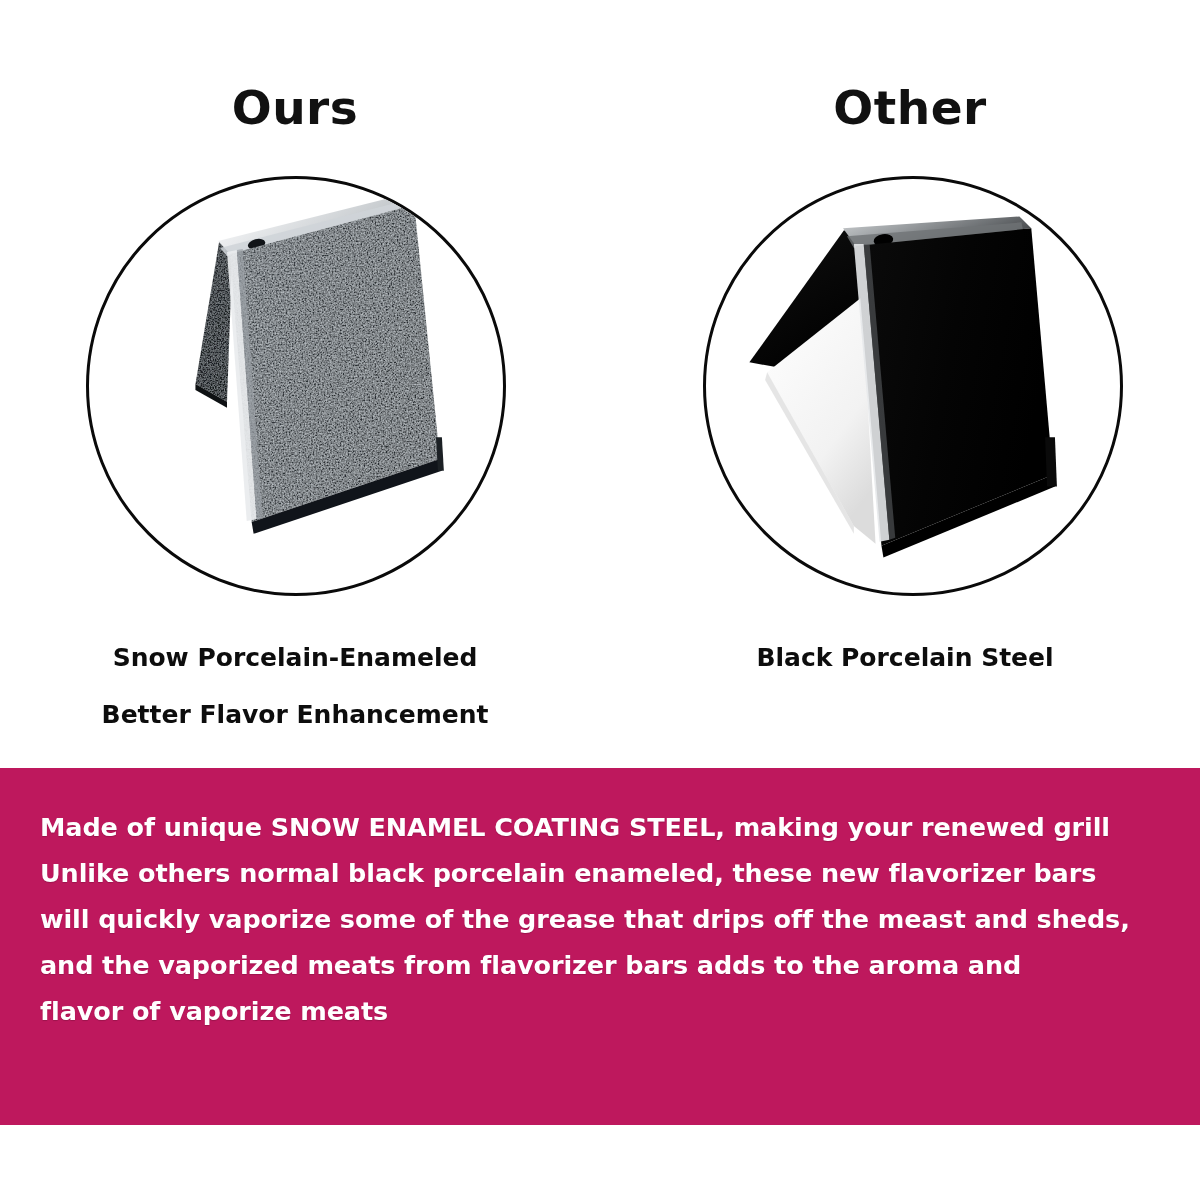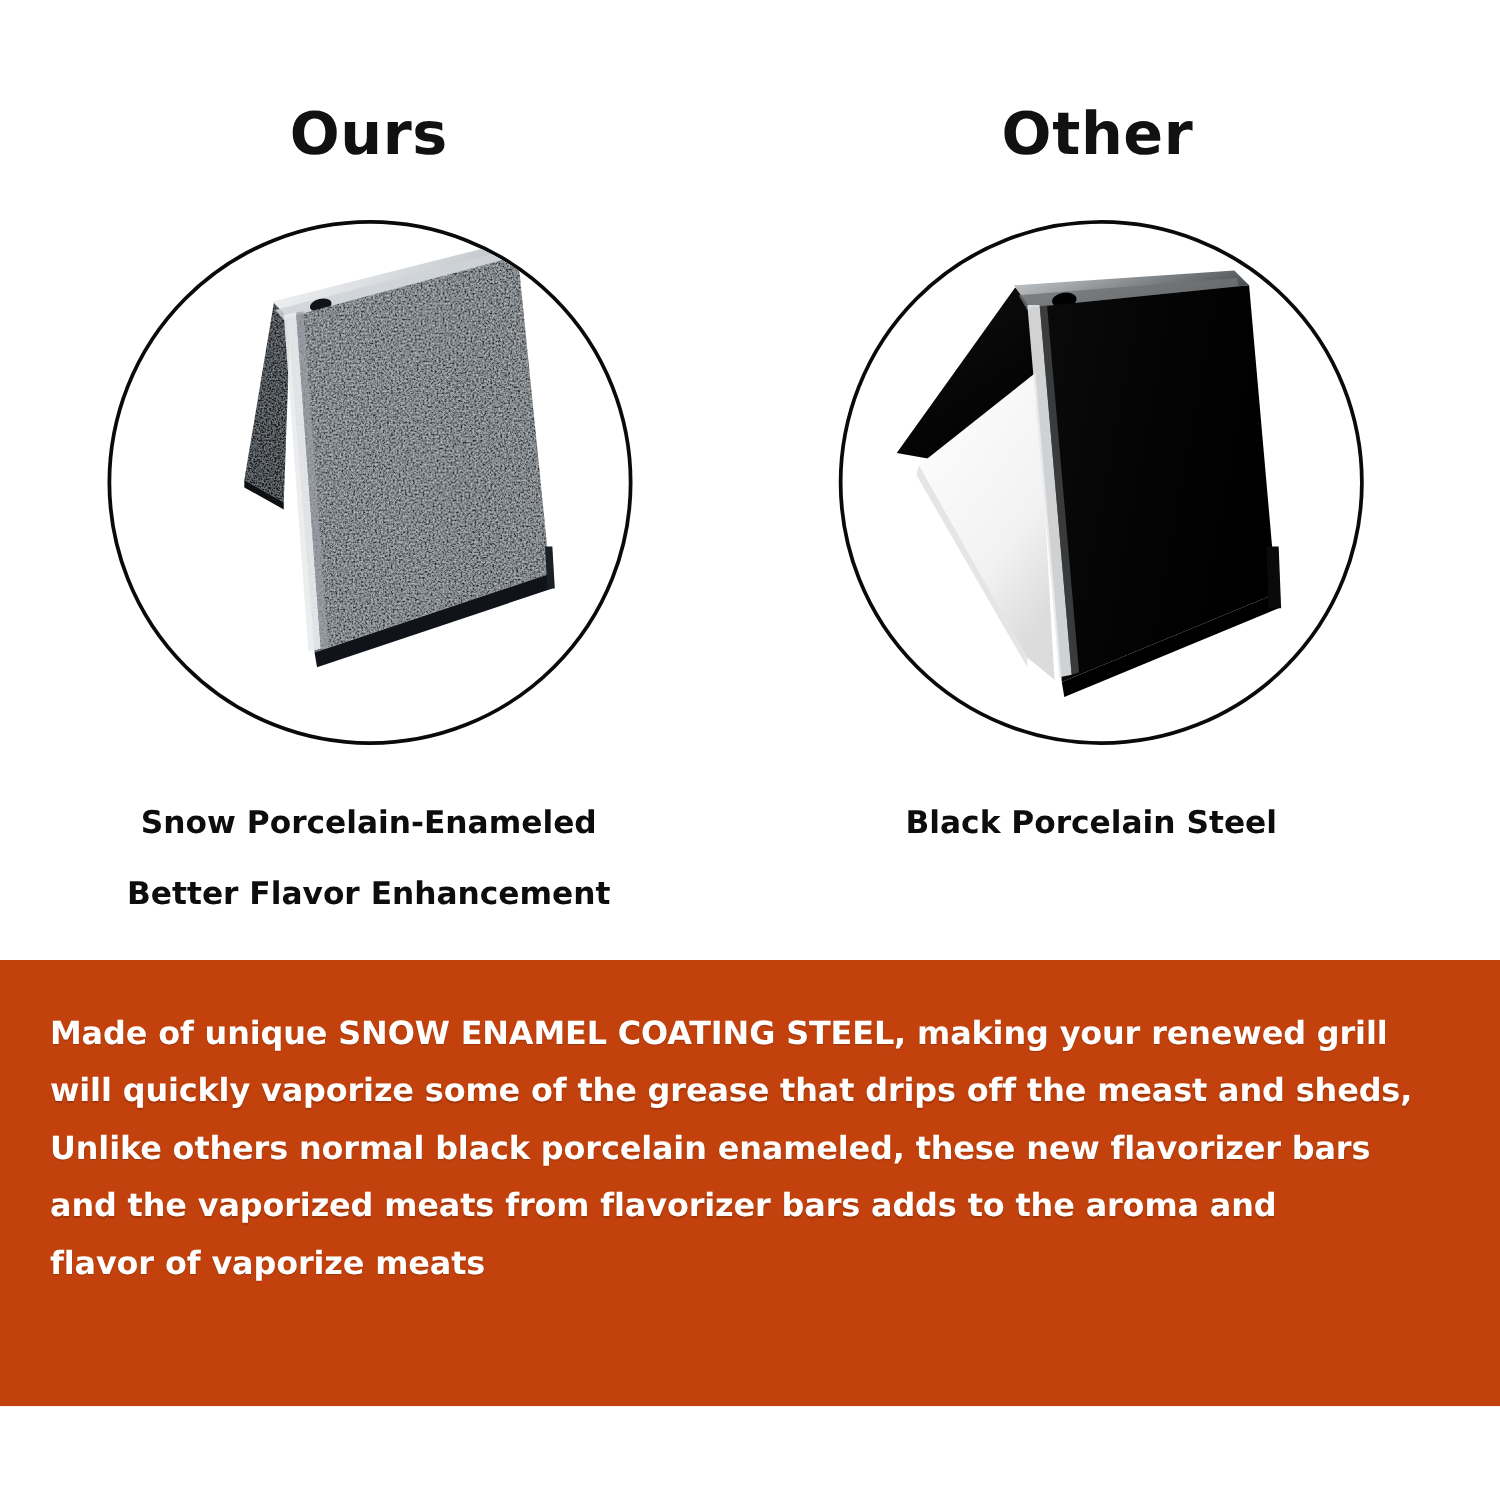--- a/index.html
+++ b/index.html
@@ -34,21 +34,21 @@
     background: #ffffff;
   }
 
   .col {
     position: absolute;
     top: 0;
     width: 600px;
     height: 768px;
   }
   .col-left  { left: 0; }
-  .col-right { left: 568px; }
+  .col-right { left: 600px; }
 
   .col-heading {
     position: absolute;
     top: 84px;
     left: 0;
     width: 600px;
     text-align: center;
     font-family: "DejaVu Sans", sans-serif;
     font-weight: bold;
     font-size: 47px;
@@ -106,21 +106,21 @@
   .col-left  .caption { transform: translateX(-5px); }
   .col-right .caption { transform: translateX(5px); }
 
   
   .desc-panel {
     position: absolute;
     left: 0;
     top: 768px;
     width: 1200px;
     height: 357px;
-    background: #c2410c;
+    background: #be185d;
     box-sizing: border-box;
     padding: 36px 34px 0 40px;
   }
   .desc-line {
     font-family: "DejaVu Sans", sans-serif;
     font-weight: bold;
     font-size: 25.5px;
     line-height: 46px;
     color: #ffffff;
     white-space: nowrap;
@@ -259,20 +259,20 @@
           </svg>
         </div>
       </div>
 
       <div class="caption caption-1">Black Porcelain Steel</div>
     </div>
   </div>
 
   <div class="desc-panel">
     <div class="desc-line">Made of unique SNOW ENAMEL COATING STEEL, making your renewed grill</div>
+    <div class="desc-line">Unlike others normal black porcelain enameled, these new flavorizer bars</div>
     <div class="desc-line">will quickly vaporize some of the grease that drips off the meast and sheds,</div>
-    <div class="desc-line">Unlike others normal black porcelain enameled, these new flavorizer bars</div>
     <div class="desc-line">and the vaporized meats from flavorizer bars adds to the aroma and</div>
     <div class="desc-line">flavor of vaporize meats</div>
   </div>
 
   <div class="panel-foot"></div>
 </div>
 
 </body></html>

